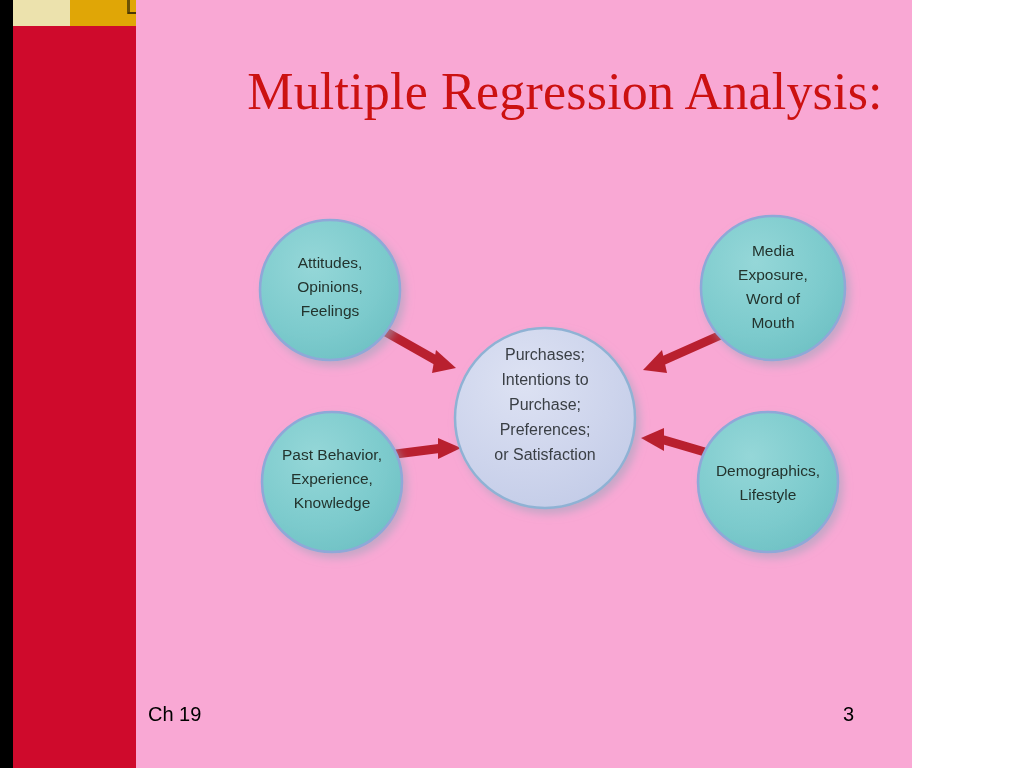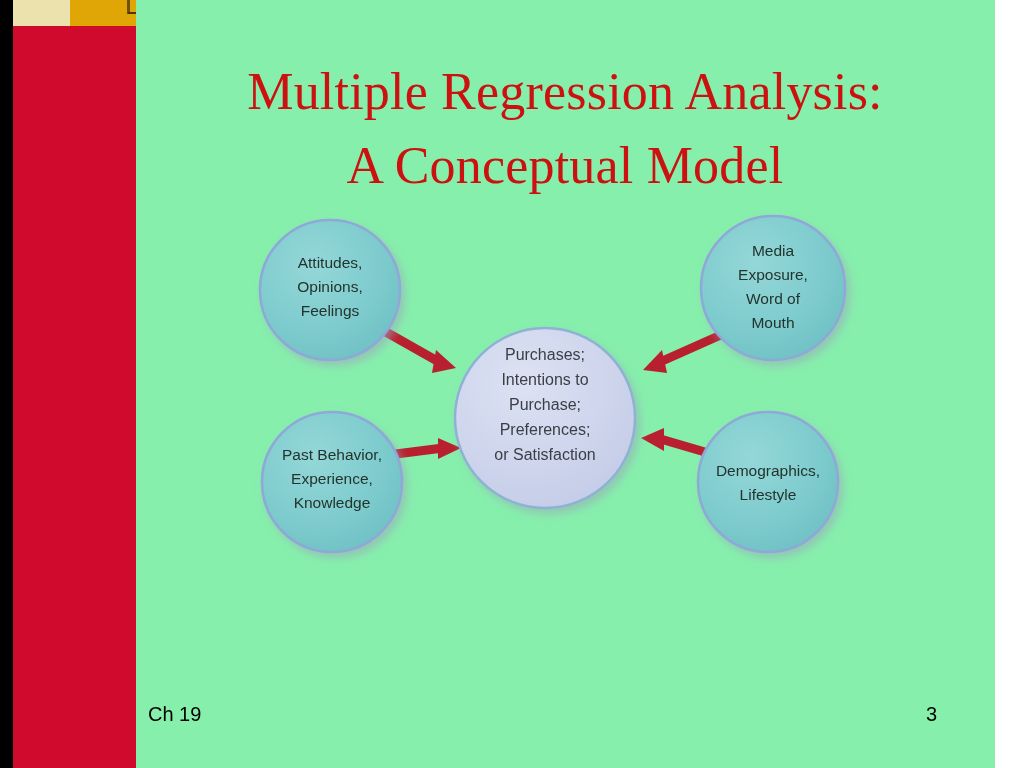--- a/index.html
+++ b/index.html
@@ -3,23 +3,23 @@
 <meta charset="utf-8">
 <title>Multiple Regression Analysis: A Conceptual Model</title>
 <style>
   html, body {
     margin: 0;
     padding: 0;
     background: #ffffff;
   }
   #slide {
     position: relative;
-    width: 995px;
+    width: 912px;
     height: 768px;
-    background: #86efac;
+    background: #f9a8d4;
     overflow: hidden;
     font-family: "Liberation Sans", sans-serif;
   }
 
   
   .band-black {
     position: absolute;
     left: 0;
     top: 0;
     width: 13px;
@@ -129,21 +129,20 @@
 
   <div class="band-black"></div>
   <div class="band-cream"></div>
   <div class="band-gold"></div>
   <div class="band-gold-notch"></div>
   <div class="band-gold-tick"></div>
   <div class="band-red"></div>
 
   <h1 class="title">
     <span class="title-line">Multiple Regression Analysis:</span>
-    <span class="title-line">A Conceptual Model</span>
   </h1>
 
   <div class="diagram">
     <svg width="640" height="370" viewBox="0 0 640 370" xmlns="http://www.w3.org/2000/svg">
       <defs>
         <radialGradient id="tealGrad" cx="38%" cy="32%" r="78%">
           <stop offset="0%" stop-color="#95d7d8"></stop>
           <stop offset="62%" stop-color="#7dcbcd"></stop>
           <stop offset="100%" stop-color="#6dc0c3"></stop>
         </radialGradient>

